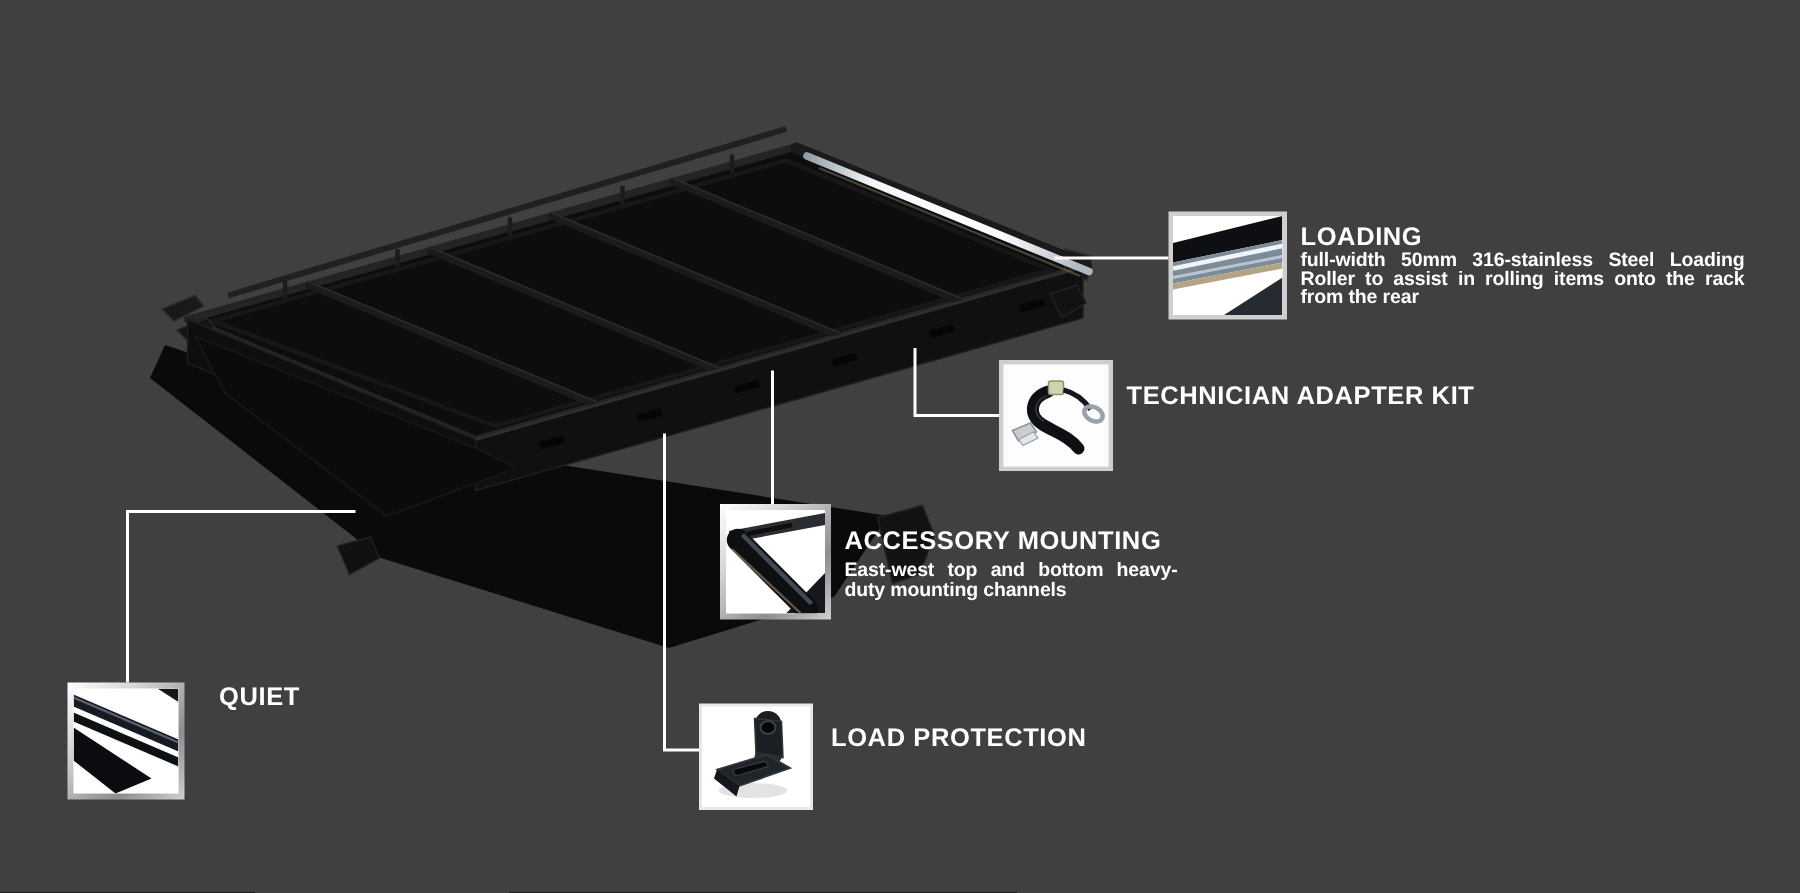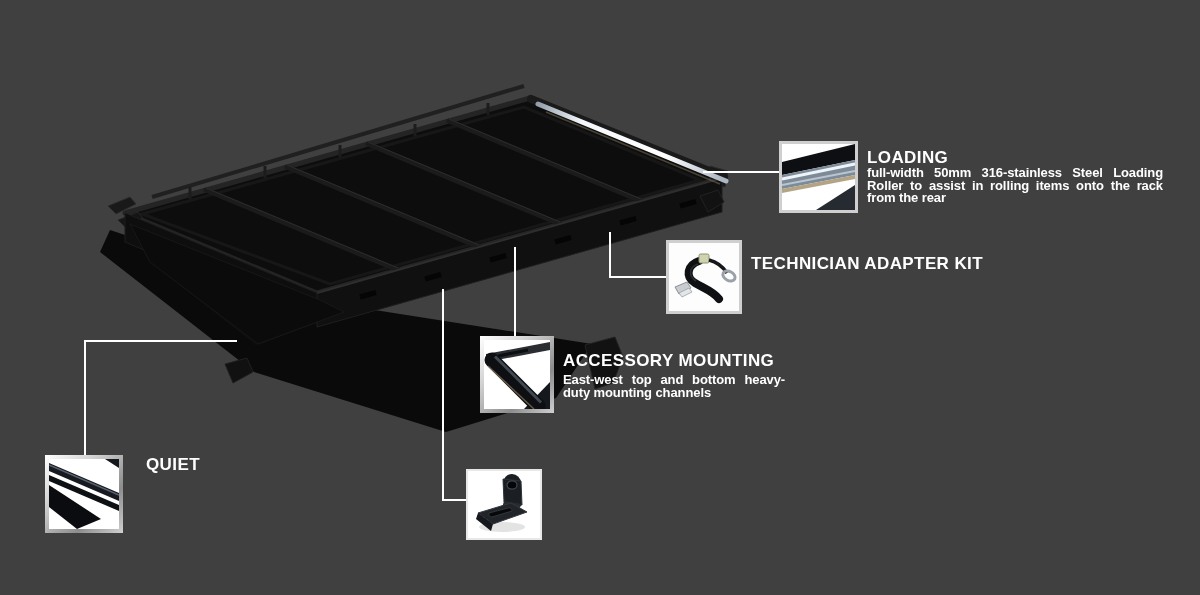--- a/index.html
+++ b/index.html
@@ -161,20 +161,21 @@
         <circle cx="44" cy="12" r="9" fill="#1b1f24"></circle>
         <polygon points="35,8 53,10 54,34 36,31" fill="#1b1f24" stroke="#2f343a" stroke-width="1"></polygon>
         <ellipse cx="44" cy="14" rx="5" ry="4.2" fill="#05060a" stroke="#41464c" stroke-width="1.2"></ellipse>
         <polygon points="36,30 54,33 49,41 34,37" fill="#272c31"></polygon>
         <polygon points="10,42 43,32 59,41 25,53" fill="#21252a" stroke="#34383e" stroke-width="1"></polygon>
         <path d="M21 42 l19 -5 a3 3 0 0 1 4 3 l-20 6 a3 3 0 0 1 -3 -4 z" fill="#07080a" stroke="#3a3e44" stroke-width="0.8"></path>
         <polygon points="10,42 25,53 23,60 8,48" fill="#14171b"></polygon>
       </svg>
     </span>
   </div>
+  <div class="feature-title" style="left:554px;top:483px;">LOAD PROTECTION</div>
 
   <div class="thumb thumb-frame-metal" style="left:45px;top:455px;width:78px;height:78px;">
     <span class="thumb-inner">
       <svg width="70" height="70" viewBox="0 0 70 70">
         <rect width="70" height="70" fill="#ffffff"></rect>
         <polygon points="56,0 70,0 70,9" fill="#14171b"></polygon>
         <polygon points="0,4 70,34 70,42 0,12" fill="#171b21"></polygon>
         <line x1="0" y1="6" x2="70" y2="36" stroke="#59636f" stroke-width="1.5"></line>
         <polygon points="0,16 70,46 70,52 0,22" fill="#0e1114"></polygon>
         <polygon points="0,26 52,60 28,70 0,48" fill="#0a0c0f"></polygon>

